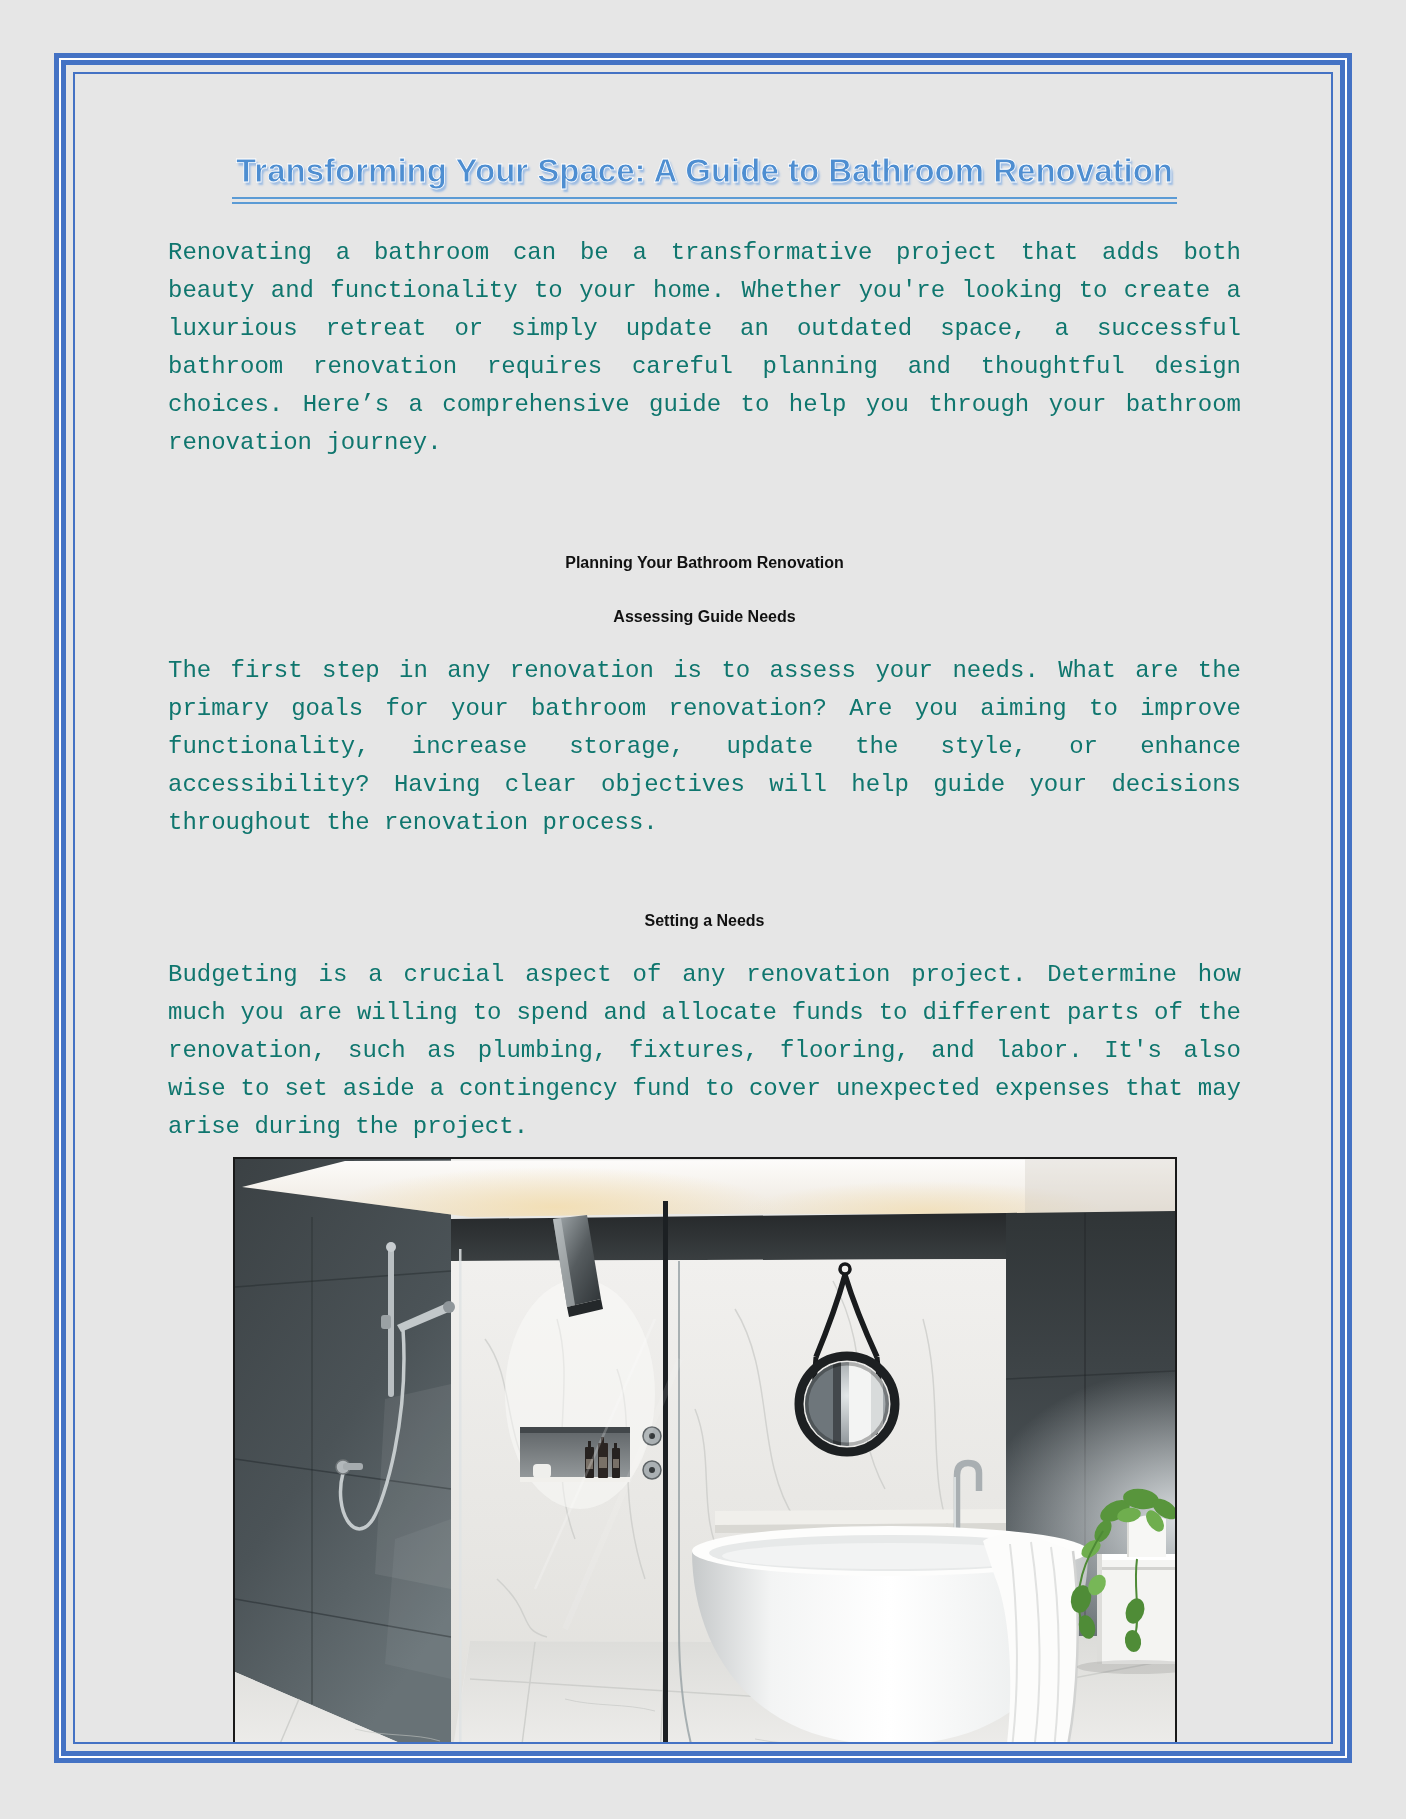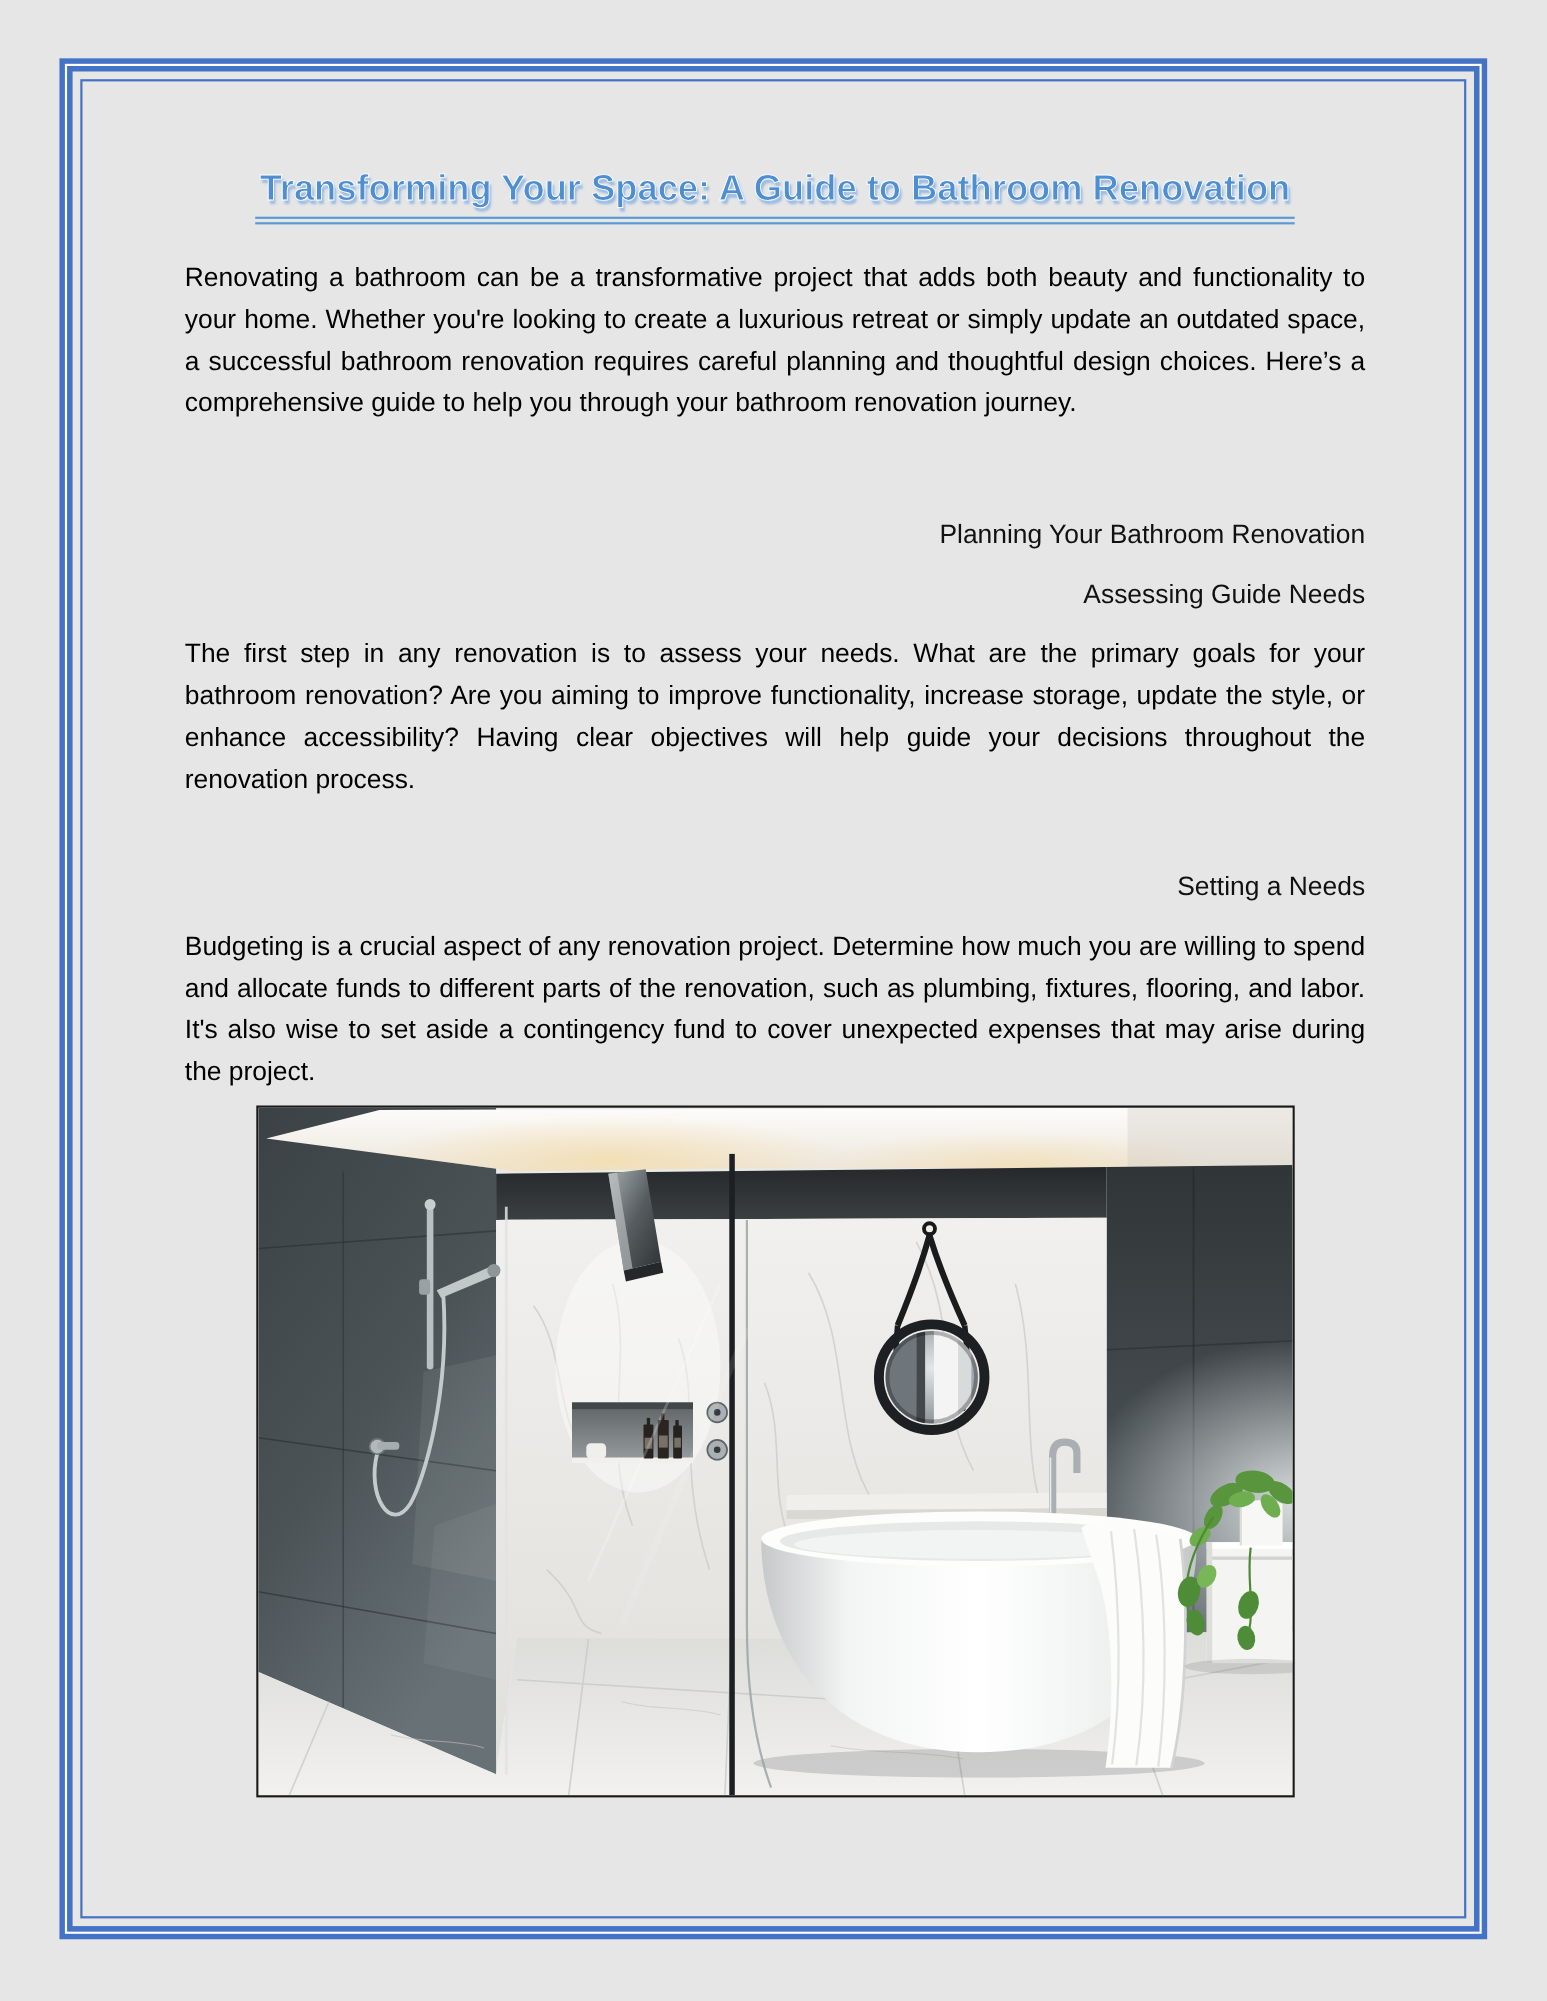--- a/index.html
+++ b/index.html
@@ -10,22 +10,22 @@
   .frame-mid{width:100%;height:100%;border:5px solid #4472c4;background:#e6e6e6;
              padding:7px;box-sizing:border-box;}
   .frame-inner{width:100%;height:100%;border:2px solid #4472c4;box-sizing:border-box;
                padding:0 90px 0 93px;overflow:hidden;background:#e6e6e6;}
   h1,h2,h3,p{margin:0;padding:0;}
   .title-row{text-align:center;margin-top:74px;}
   .title-text{display:inline-block;font-size:33px;font-weight:700;line-height:46px;
               color:#4e8ed1;-webkit-text-stroke:0.8px #ffffff;
               text-shadow:2px 3px 2px rgba(142,180,227,0.85);
               border-bottom:7px double #5b9bd5;padding:0 4px 3px 4px;}
-  .body{font-size:24px;line-height:38px;text-align:justify;color:#000000;}
-  .heading{font-size:24px;line-height:38px;font-weight:400;color:#111111;text-align:right;}
+  .body{font-size:24px;line-height:38px;text-align:justify;color:#0f766e;font-family:Liberation Mono, monospace;}
+  .heading{font-size:16px;line-height:38px;font-weight:700;color:#111111;text-align:center;}
   .intro{margin-top:30px;}
   .h-main{margin-top:82px;}
   .h-sub{margin-top:16px;}
   .h-sub2{margin-top:60px;}
   .para{margin-top:16px;}
   .photo{width:940px;height:625px;border:2px solid #191919;margin:11px auto 0 auto;
          background:#e9e9e7;}
   .photo svg{display:block;}
 </style>
 </head>

